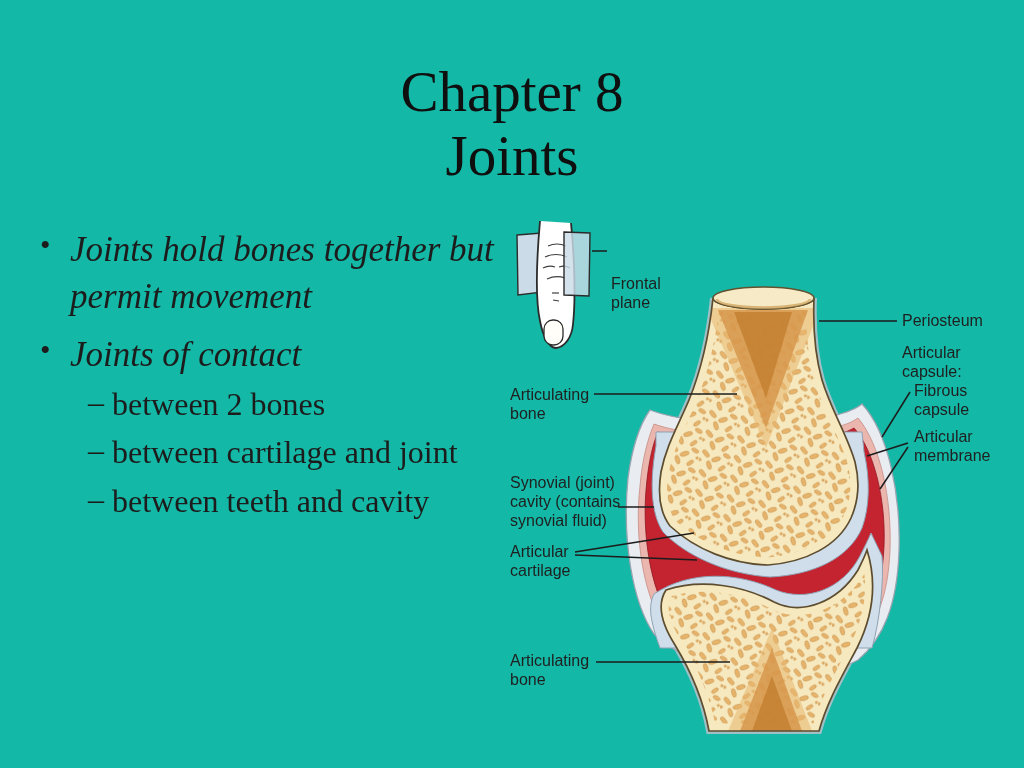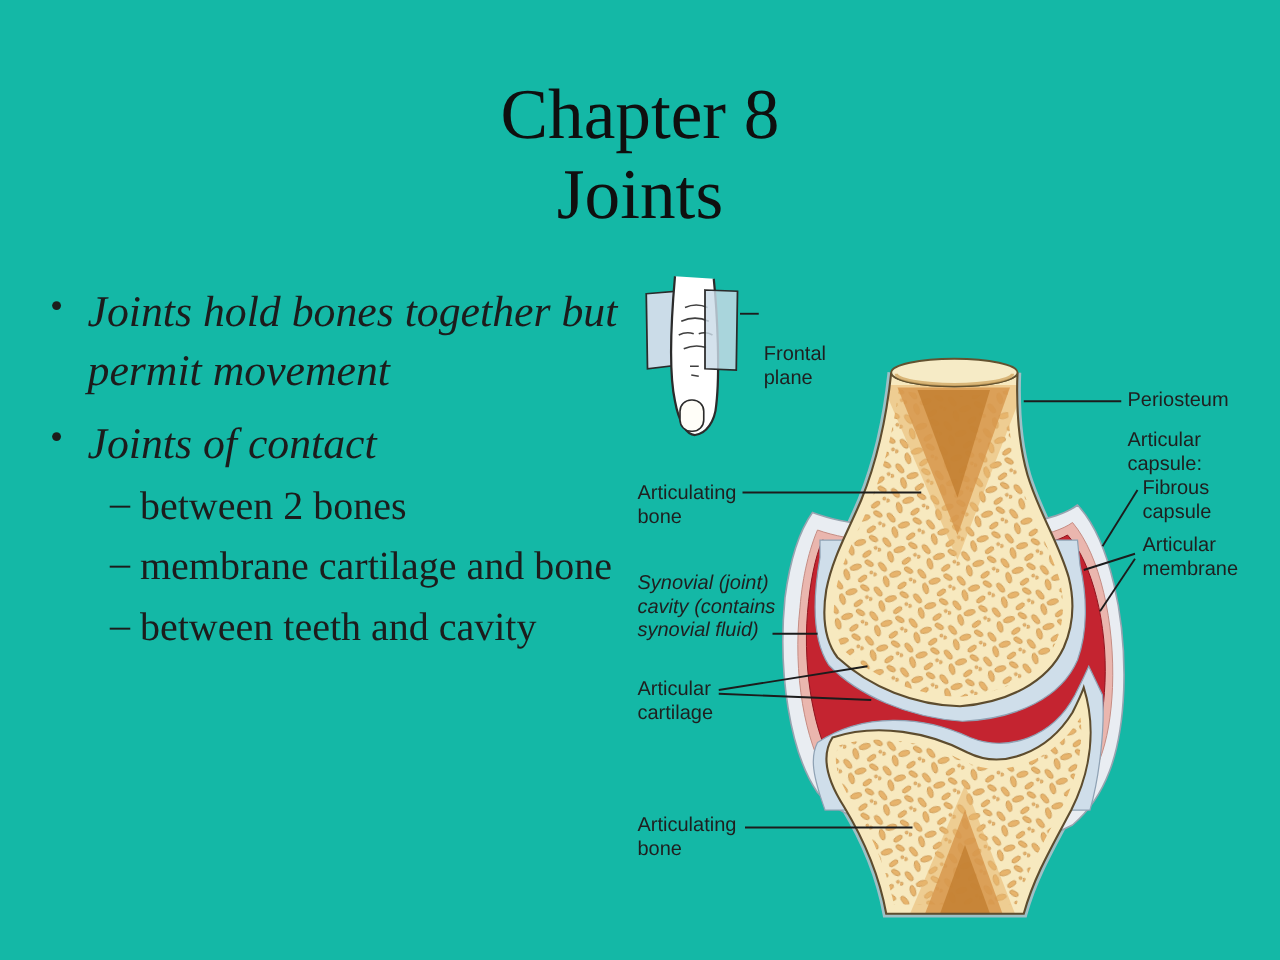--- a/index.html
+++ b/index.html
@@ -18,21 +18,21 @@
   .s1{top:384px;} .s2{top:432px;} .s3{top:481px;}
   .fig-svg{position:absolute;left:0;top:0;}
   .fig-label{position:absolute;font-family:"Liberation Sans", sans-serif;
              font-size:16px;line-height:19px;color:#1f1f1f;white-space:nowrap;}
   .lab-frontal{left:611px;top:242px;margin-top:32px;}
   .lab-periosteum{left:902px;top:311px;}
   .lab-art-capsule{left:902px;top:343px;}
   .lab-fibrous{left:914px;top:381px;}
   .lab-syn-membrane{left:914px;top:427px;}
   .lab-artic-top{left:510px;top:385px;}
-  .lab-syn-cavity{left:510px;top:457px;font-style:italic;}
+  .lab-syn-cavity{left:510px;top:473px;}
   .lab-art-cartilage{left:510px;top:542px;}
   .lab-artic-bottom{left:510px;top:651px;}
 </style>
 </head>
 <body>
 
 <div class="slide">
 
   <div class="title">
     <div>Chapter 8</div>
@@ -46,21 +46,21 @@
   <div class="bullet-row b2">
     <span class="marker">•</span>
     <span class="btext">Joints of contact</span>
   </div>
   <div class="sub-row s1">
     <span class="marker">–</span>
     <span class="btext">between 2 bones</span>
   </div>
   <div class="sub-row s2">
     <span class="marker">–</span>
-    <span class="btext">membrane cartilage and bone</span>
+    <span class="btext">between cartilage and joint</span>
   </div>
   <div class="sub-row s3">
     <span class="marker">–</span>
     <span class="btext">between teeth and cavity</span>
   </div>
 
   <svg class="fig-svg" width="1024" height="768" viewBox="0 0 1024 768">
     <defs>
       <pattern id="spongy" width="32" height="20" patternUnits="userSpaceOnUse" patternTransform="rotate(10)">
         <g fill="#e6ae63" stroke="#c28a41" stroke-width="0.6" opacity="0.9">

